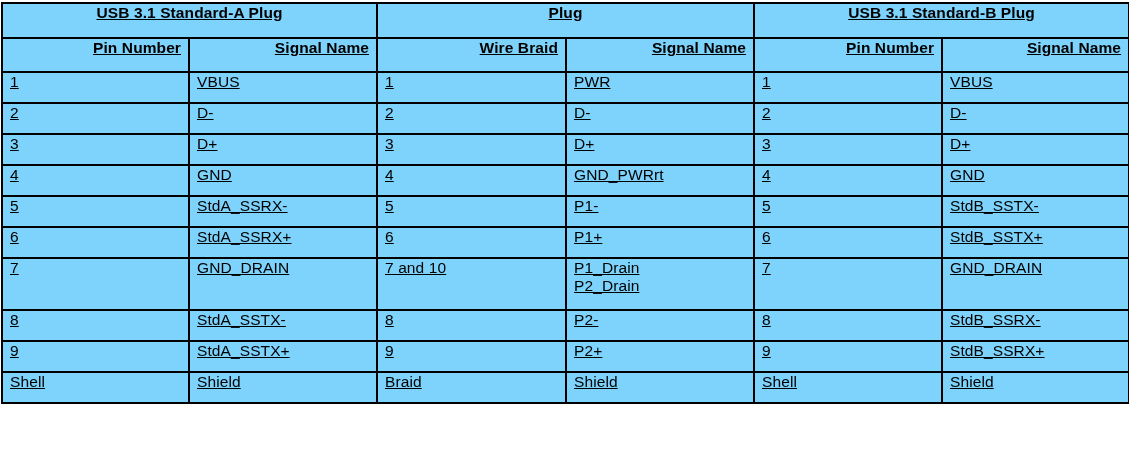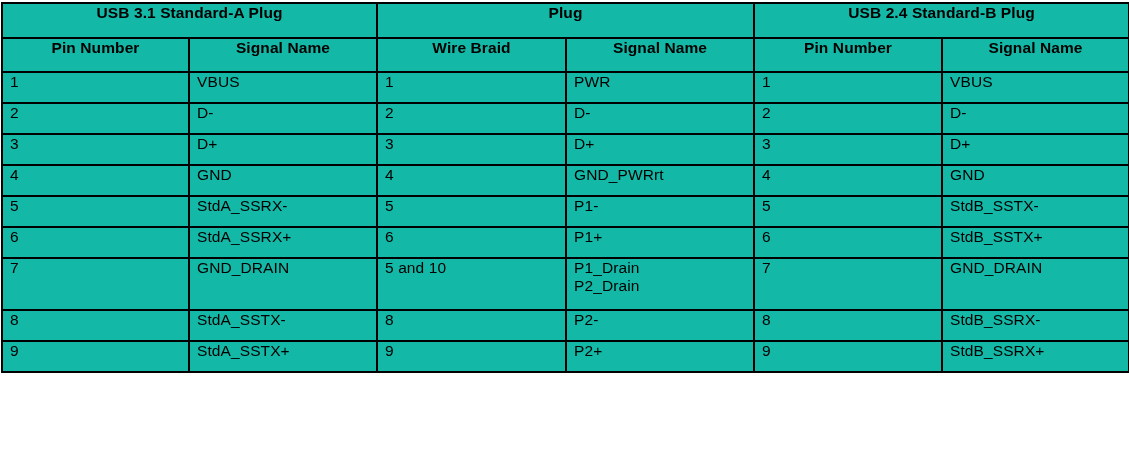--- a/index.html
+++ b/index.html
@@ -13,21 +13,22 @@
     height: 451px;
     overflow: hidden;
     font-family: "Liberation Sans", sans-serif;
     color: #000000;
   }
   #pin-table {
     border-collapse: collapse;
     table-layout: fixed;
     width: 1127px;
     margin: 2px 0 0 1px;
-    background: #14b8a6;
+    background: #7dd3fc;
+    text-decoration: underline;
   }
   #pin-table col.c-pin-a   { width: 187px; }
   #pin-table col.c-sig-a   { width: 188px; }
   #pin-table col.c-wire-no { width: 189px; }
   #pin-table col.c-wire-sig{ width: 188px; }
   #pin-table col.c-pin-b   { width: 188px; }
   #pin-table col.c-sig-b   { width: 187px; }
 
   #pin-table th,
   #pin-table td {
@@ -44,21 +45,21 @@
   tr.group-header th {
     text-align: center;
     font-weight: bold;
     font-size: 16.5px;
     height: 33px;
     padding-top: 5px;
   }
 
   
   tr.column-header th {
-    text-align: center;
+    text-align: right;
     font-weight: bold;
     font-size: 16px;
     height: 32px;
     padding-top: 6px;
   }
 
   
   tbody tr.data-row td {
     font-weight: normal;
     height: 29px;
@@ -81,21 +82,21 @@
     <col class="c-sig-a">
     <col class="c-wire-no">
     <col class="c-wire-sig">
     <col class="c-pin-b">
     <col class="c-sig-b">
   </colgroup>
   <thead>
     <tr class="group-header">
         <th colspan="2">USB 3.1 Standard-A Plug</th>
         <th colspan="2">Plug</th>
-        <th colspan="2">USB 2.4 Standard-B Plug</th>
+        <th colspan="2">USB 3.1 Standard-B Plug</th>
       </tr>
     <tr class="column-header">
         <th>Pin Number</th>
         <th>Signal Name</th>
         <th>Wire Braid</th>
         <th>Signal Name</th>
         <th>Pin Number</th>
         <th>Signal Name</th>
       </tr>
   </thead>
@@ -144,21 +145,21 @@
         <td>6</td>
         <td>StdA_SSRX+</td>
         <td>6</td>
         <td>P1+</td>
         <td>6</td>
         <td>StdB_SSTX+</td>
       </tr>
       <tr class="data-row tall-row">
         <td>7</td>
         <td>GND_DRAIN</td>
-        <td>5 and 10</td>
+        <td>7 and 10</td>
         <td class="multiline">P1_Drain
 P2_Drain</td>
         <td>7</td>
         <td>GND_DRAIN</td>
       </tr>
       <tr class="data-row">
         <td>8</td>
         <td>StdA_SSTX-</td>
         <td>8</td>
         <td>P2-</td>
@@ -166,14 +167,22 @@
         <td>StdB_SSRX-</td>
       </tr>
       <tr class="data-row">
         <td>9</td>
         <td>StdA_SSTX+</td>
         <td>9</td>
         <td>P2+</td>
         <td>9</td>
         <td>StdB_SSRX+</td>
       </tr>
+      <tr class="data-row">
+        <td>Shell</td>
+        <td>Shield</td>
+        <td>Braid</td>
+        <td>Shield</td>
+        <td>Shell</td>
+        <td>Shield</td>
+      </tr>
     </tbody>
 </table>
 
 </body></html>

